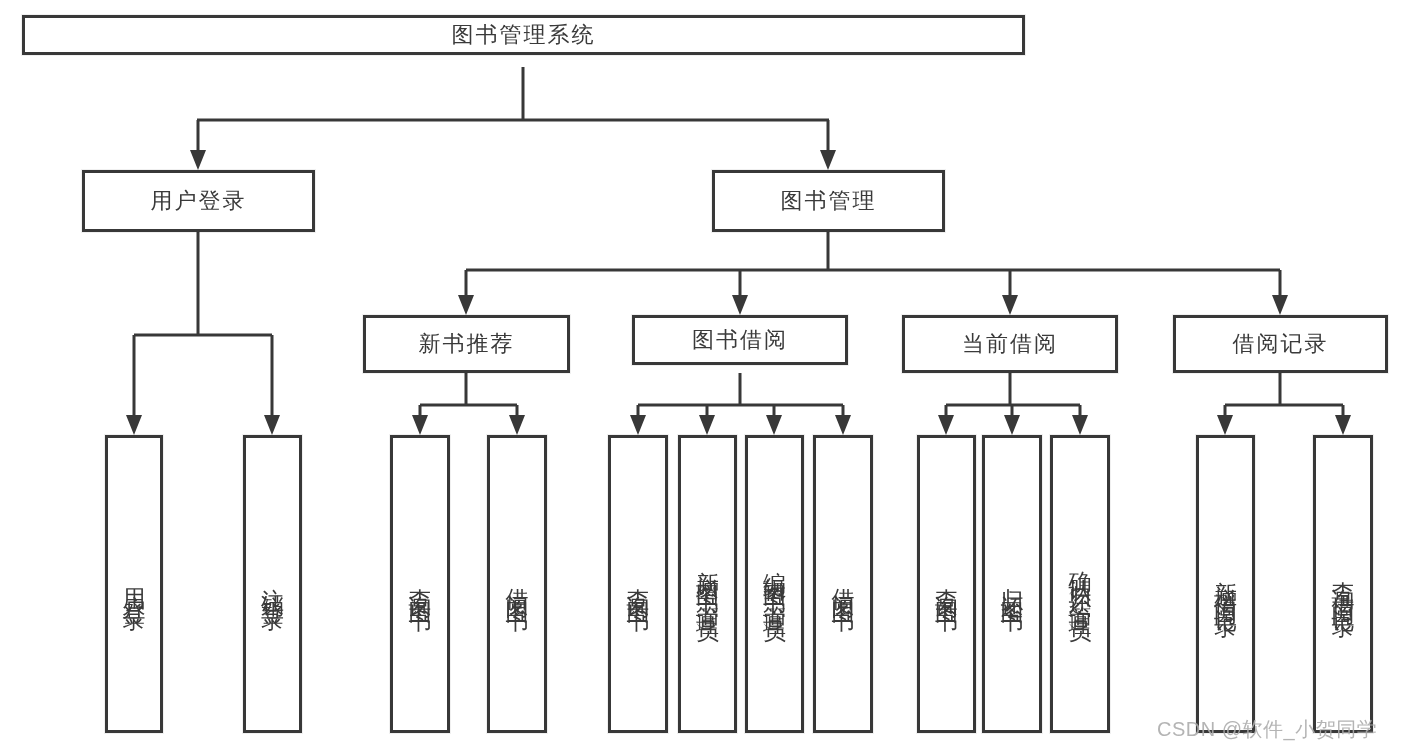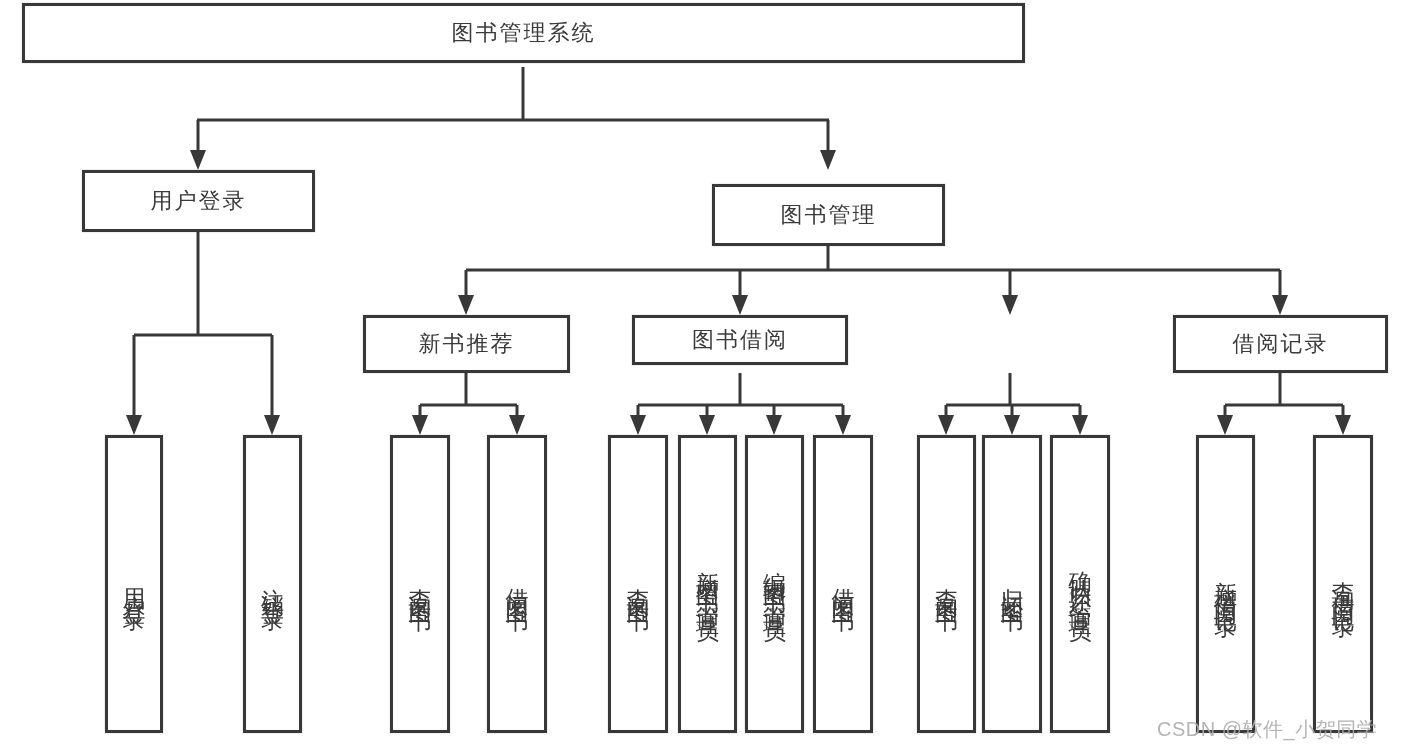--- a/index.html
+++ b/index.html
@@ -52,23 +52,23 @@
     height: 298px;
   }
   .node.leaf .vtext {
     writing-mode: vertical-lr;
     font-size: 23px;
     letter-spacing: 7px;
     line-height: 1;
     white-space: nowrap;
   }
   
-  #root-box   { left: 22px;   top: 3px;  width: 1003px; height: 60px; font-family: Liberation Mono, monospace; }
+  #root-box   { left: 22px;   top: 15px;  width: 1003px; height: 40px; font-family: Liberation Mono, monospace; }
   #login-box  { left: 82px;   top: 170px; width: 233px;  height: 62px; }
-  #mgmt-box   { left: 712px;  top: 170px; width: 233px;  height: 62px; margin-top: 14px; }
+  #mgmt-box   { left: 712px;  top: 170px; width: 233px;  height: 62px; }
   #newbook-box{ left: 363px;  top: 315px; width: 207px;  height: 58px; }
   #borrow-box { left: 632px;  top: 315px; width: 216px;  height: 50px; }
   #current-box{ left: 902px;  top: 315px; width: 216px;  height: 58px; }
   #records-box{ left: 1173px; top: 315px; width: 215px;  height: 58px; }
   #leaf-login-1   { left: 105px;  width: 58px; }
   #leaf-login-2   { left: 243px;  width: 59px; }
   #leaf-newbook-1 { left: 390px;  width: 60px; }
   #leaf-newbook-2 { left: 487px;  width: 60px; }
   #leaf-borrow-1  { left: 608px;  width: 60px; }
   #leaf-borrow-2  { left: 678px;  width: 59px; }
@@ -136,20 +136,23 @@
   <div class="node h" id="mgmt-box">
     <span>图书管理</span>
   </div>
 
   <div class="node h" id="newbook-box">
     <span>新书推荐</span>
   </div>
   <div class="node h" id="borrow-box">
     <span>图书借阅</span>
   </div>
+  <div class="node h" id="current-box">
+    <span>当前借阅</span>
+  </div>
   <div class="node h" id="records-box">
     <span>借阅记录</span>
   </div>
 
   <div class="node leaf" id="leaf-login-1">
     <span class="vtext">用户登录</span>
   </div>
   <div class="node leaf" id="leaf-login-2">
     <span class="vtext">注销登录</span>
   </div>

